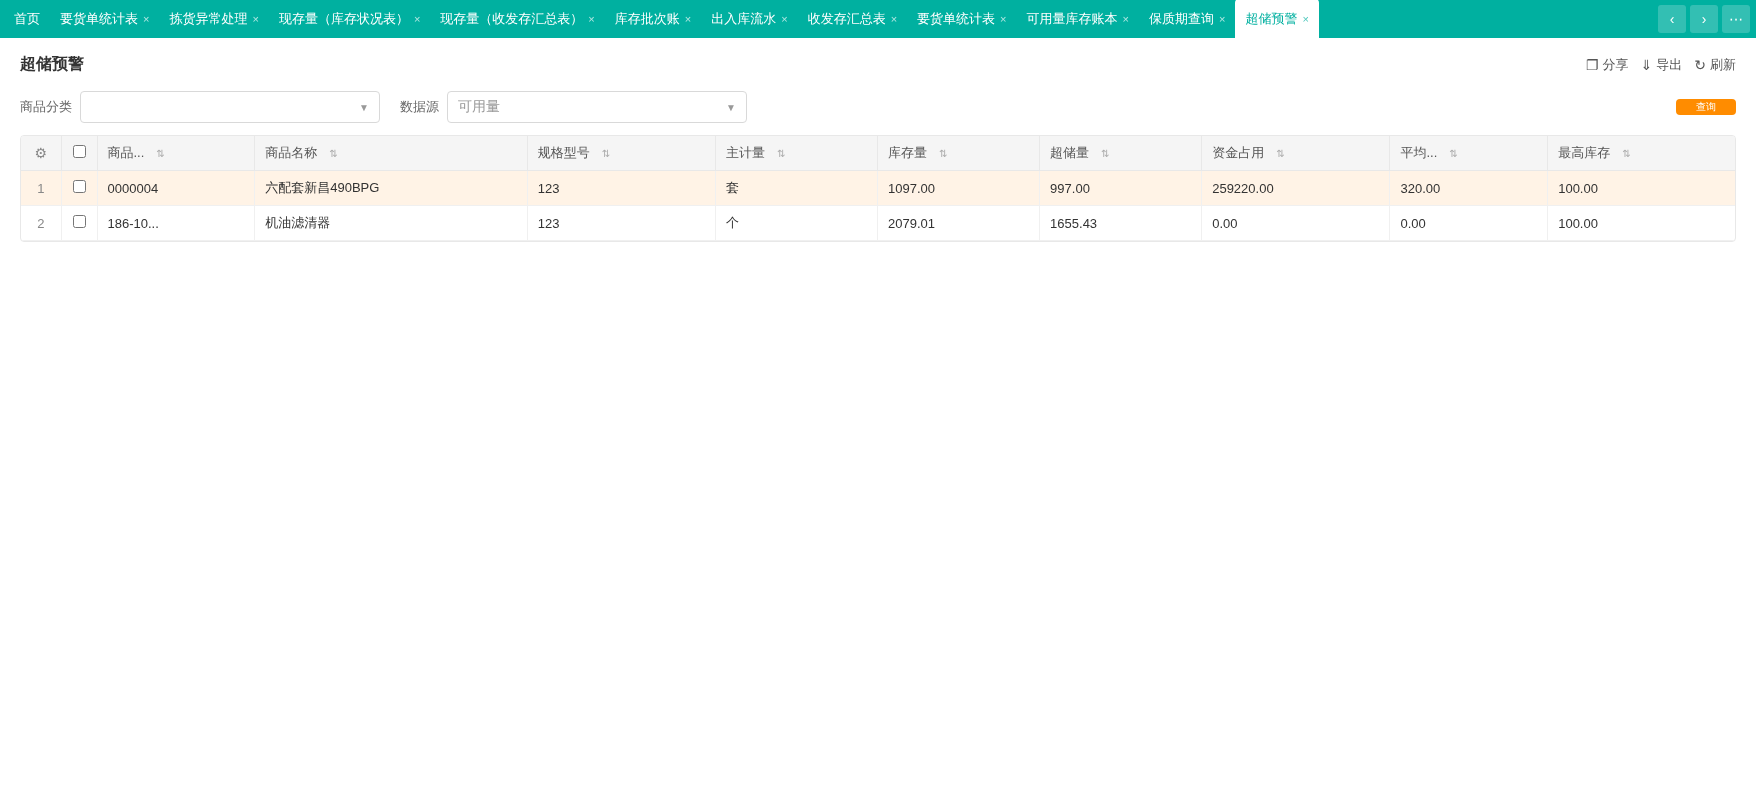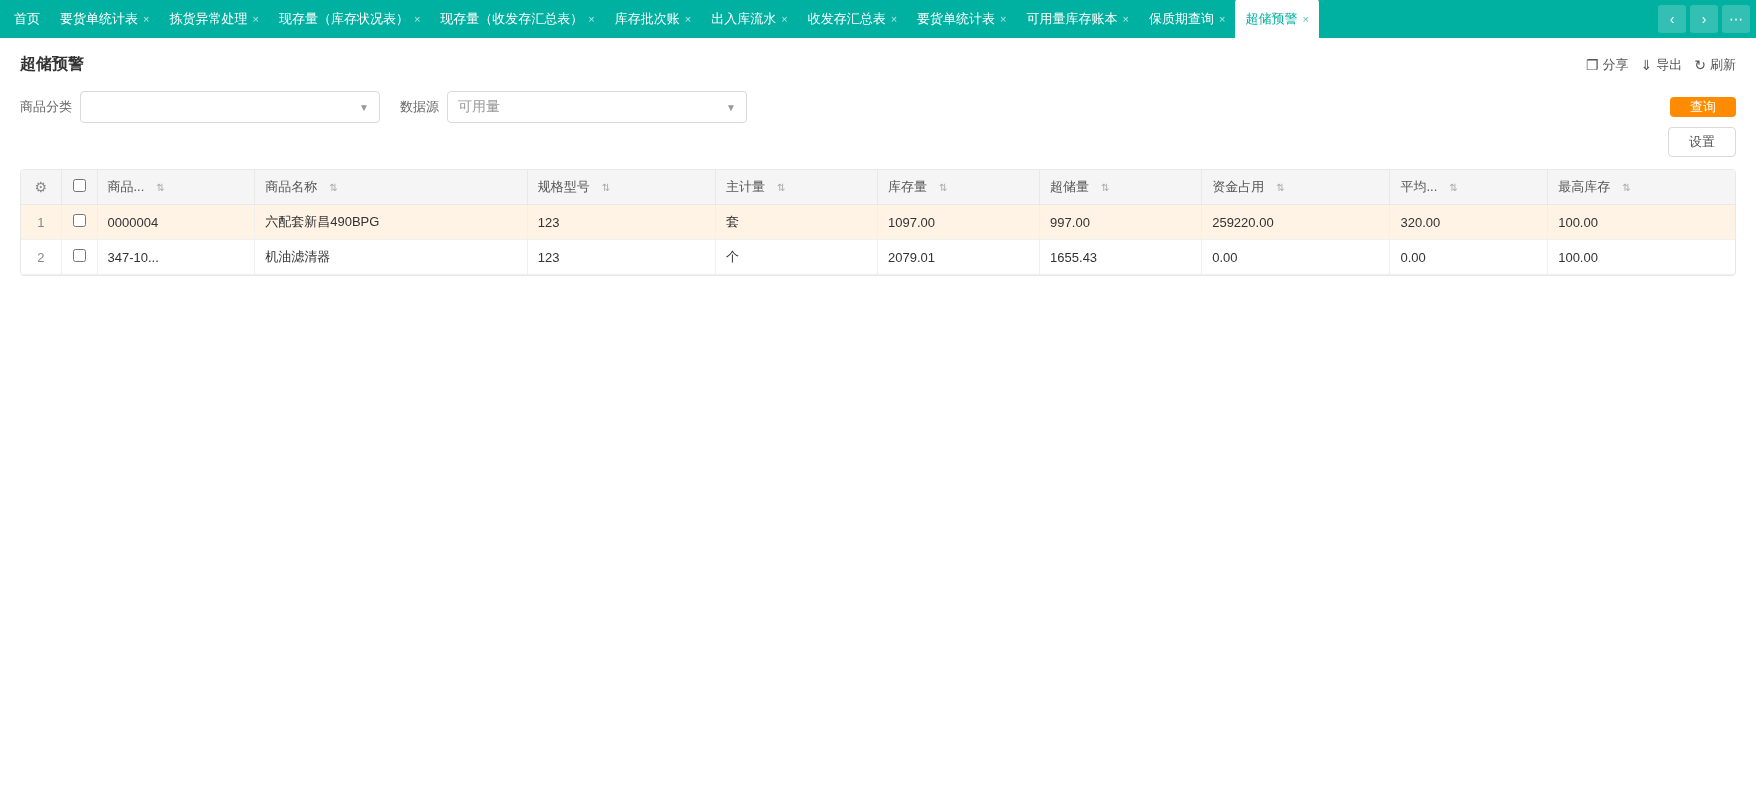--- a/index.html
+++ b/index.html
@@ -112,21 +112,21 @@
       display: flex;
       gap: 8px;
     }
     .btn-query {
       background: #ff8c00;
       color: #fff;
       border: none;
       border-radius: 4px;
       padding: 1px 20px;
       cursor: pointer;
-      font-size: 13px;
+      font-size: 10px;
     }
     .btn-settings {
       background: #fff;
       color: #555;
       border: 1px solid #d9d9d9;
       border-radius: 4px;
       padding: 5px 20px;
       cursor: pointer;
       font-size: 13px;
     }
@@ -297,23 +297,20 @@
         <span class="filter-label">数据源</span>
         <div class="filter-select">
           <span class="filter-select-text">可用量</span>
           <span class="filter-select-arrow">▼</span>
         </div>
       </div>
 
       <div class="filter-actions">
         <button class="btn-query">查询</button>
       </div>
-    </div>
-    <div style="display:flex; justify-content:flex-end; margin-top: -4px;">
-      <button class="btn-settings">设置</button>
     </div>
   </div>
 
   <div class="table-wrap">
     <table>
       <thead>
         <tr>
           <th class="settings-cell">
             <span class="gear-icon">⚙</span>
           </th>
@@ -391,21 +388,21 @@
     <td>997.00</td>
     <td>259220.00</td>
     <td>320.00</td>
     <td>100.00</td>
   </tr>
           <tr>
     <td class="settings-cell row-num">2</td>
     <td class="checkbox-cell">
       <input type="checkbox" style="">
     </td>
-    <td>347-10...</td>
+    <td>186-10...</td>
     <td>机油滤清器</td>
     <td>123</td>
     <td>个</td>
     <td>2079.01</td>
     <td>1655.43</td>
     <td>0.00</td>
     <td>0.00</td>
     <td>100.00</td>
   </tr>
         </tbody>

